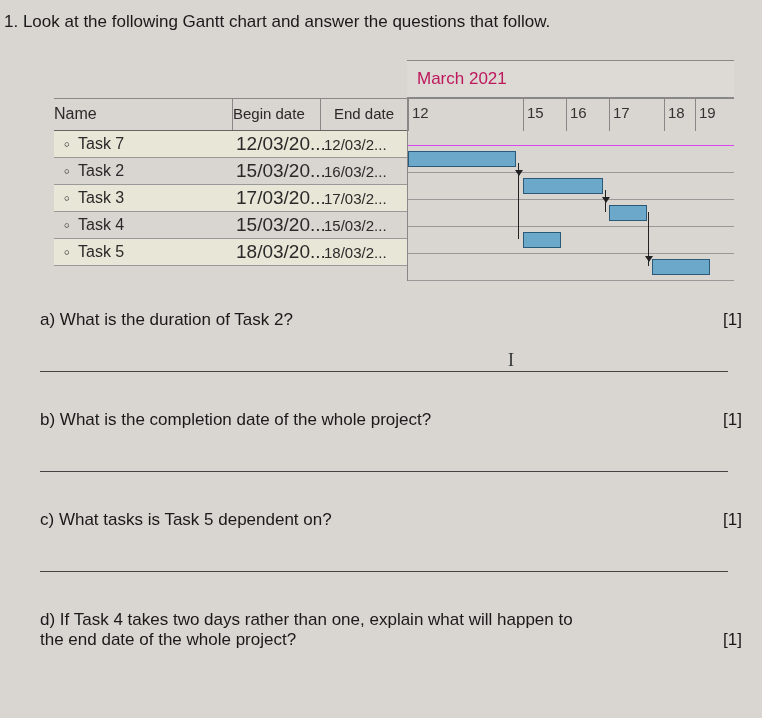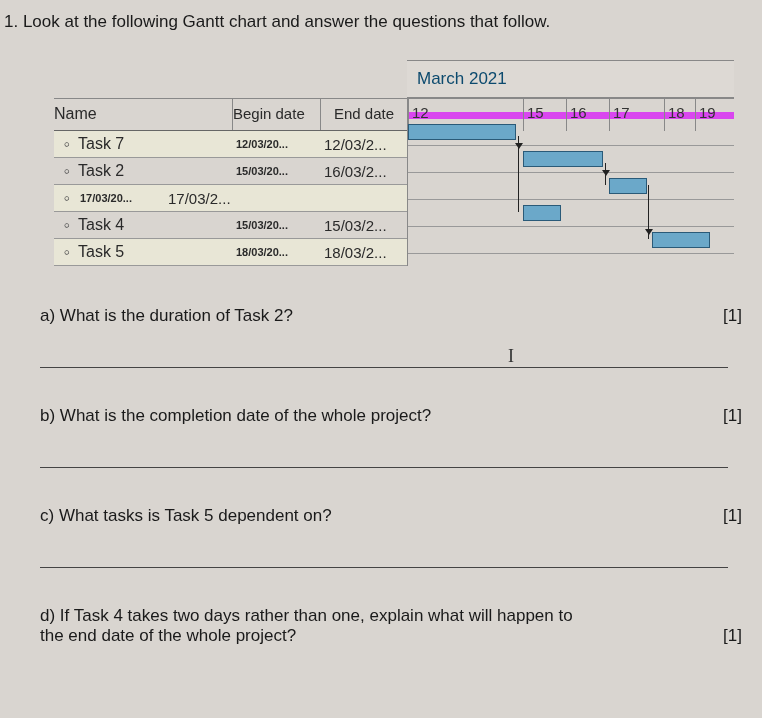--- a/index.html
+++ b/index.html
@@ -25,21 +25,21 @@
   .timeline-header {
     margin-left: 353px;
     border-top: 1px solid #888;
     border-bottom: 1px solid #888;
     background: #ddd9d4;
     height: 38px;
     display: flex;
     align-items: center;
     padding-left: 10px;
     font-size: 17px;
-    color: #0c4a6e;
+    color: #be185d;
   }
   .gantt-grid {
     display: flex;
     border-top: 1px solid #888;
   }
   .left-table {
     width: 353px;
     flex-shrink: 0;
   }
   .table-head {
@@ -52,30 +52,30 @@
   .col-end { width: 87px; border-left: 1px solid #888; text-align: center; padding-top: 6px; font-size: 15px; }
   .task-row {
     display: flex;
     height: 27px;
     border-bottom: 1px solid #999;
     align-items: center;
   }
   .task-row.even { background: #e8e6d6; }
   .task-row .bullet { width: 22px; text-align: right; padding-right: 6px; font-size: 18px; color: #555; }
   .task-row .tname { width: 156px; font-size: 16px; padding-left: 2px; }
-  .task-row .tbegin { width: 88px; font-size: 11px; padding-left: 4px; font-weight: bold; }
+  .task-row .tbegin { width: 88px; font-size: 19px; padding-left: 4px; }
   .task-row .tend { width: 87px; font-size: 15px; padding-left: 4px; }
   .right-chart {
     flex: 1;
     position: relative;
     border-left: 1px solid #888;
   }
   .day-axis {
-    height: 20px;
-    border-bottom: 7px solid #d946ef;
+    height: 47px;
+    border-bottom: 1px solid #d946ef;
     position: relative;
   }
   .tick {
     position: absolute;
     top: 0;
     height: 32px;
     border-left: 1px solid #888;
     font-size: 15px;
     padding-left: 3px;
     padding-top: 5px;
@@ -102,21 +102,21 @@
     border-bottom: 1px solid #222;
   }
   .arrow-head {
     position: absolute;
     width: 0; height: 0;
     border-left: 4px solid transparent;
     border-right: 4px solid transparent;
     border-top: 6px solid #222;
   }
   .questions {
-    margin-top: 40px;
+    margin-top: 29px;
     padding-left: 36px;
     padding-right: 10px;
   }
   .q {
     margin-bottom: 18px;
   }
   .q-line {
     display: flex;
     justify-content: space-between;
     align-items: flex-start;
@@ -162,20 +162,21 @@
         <div class="tend">12/03/2...</div>
       </div>
       <div class="task-row">
         <div class="bullet">◦</div>
         <div class="tname">Task 2</div>
         <div class="tbegin">15/03/20...</div>
         <div class="tend">16/03/2...</div>
       </div>
       <div class="task-row even">
         <div class="bullet">◦</div>
+        <div class="tname">Task 3</div>
         <div class="tbegin">17/03/20...</div>
         <div class="tend">17/03/2...</div>
       </div>
       <div class="task-row">
         <div class="bullet">◦</div>
         <div class="tname">Task 4</div>
         <div class="tbegin">15/03/20...</div>
         <div class="tend">15/03/2...</div>
       </div>
       <div class="task-row even">

